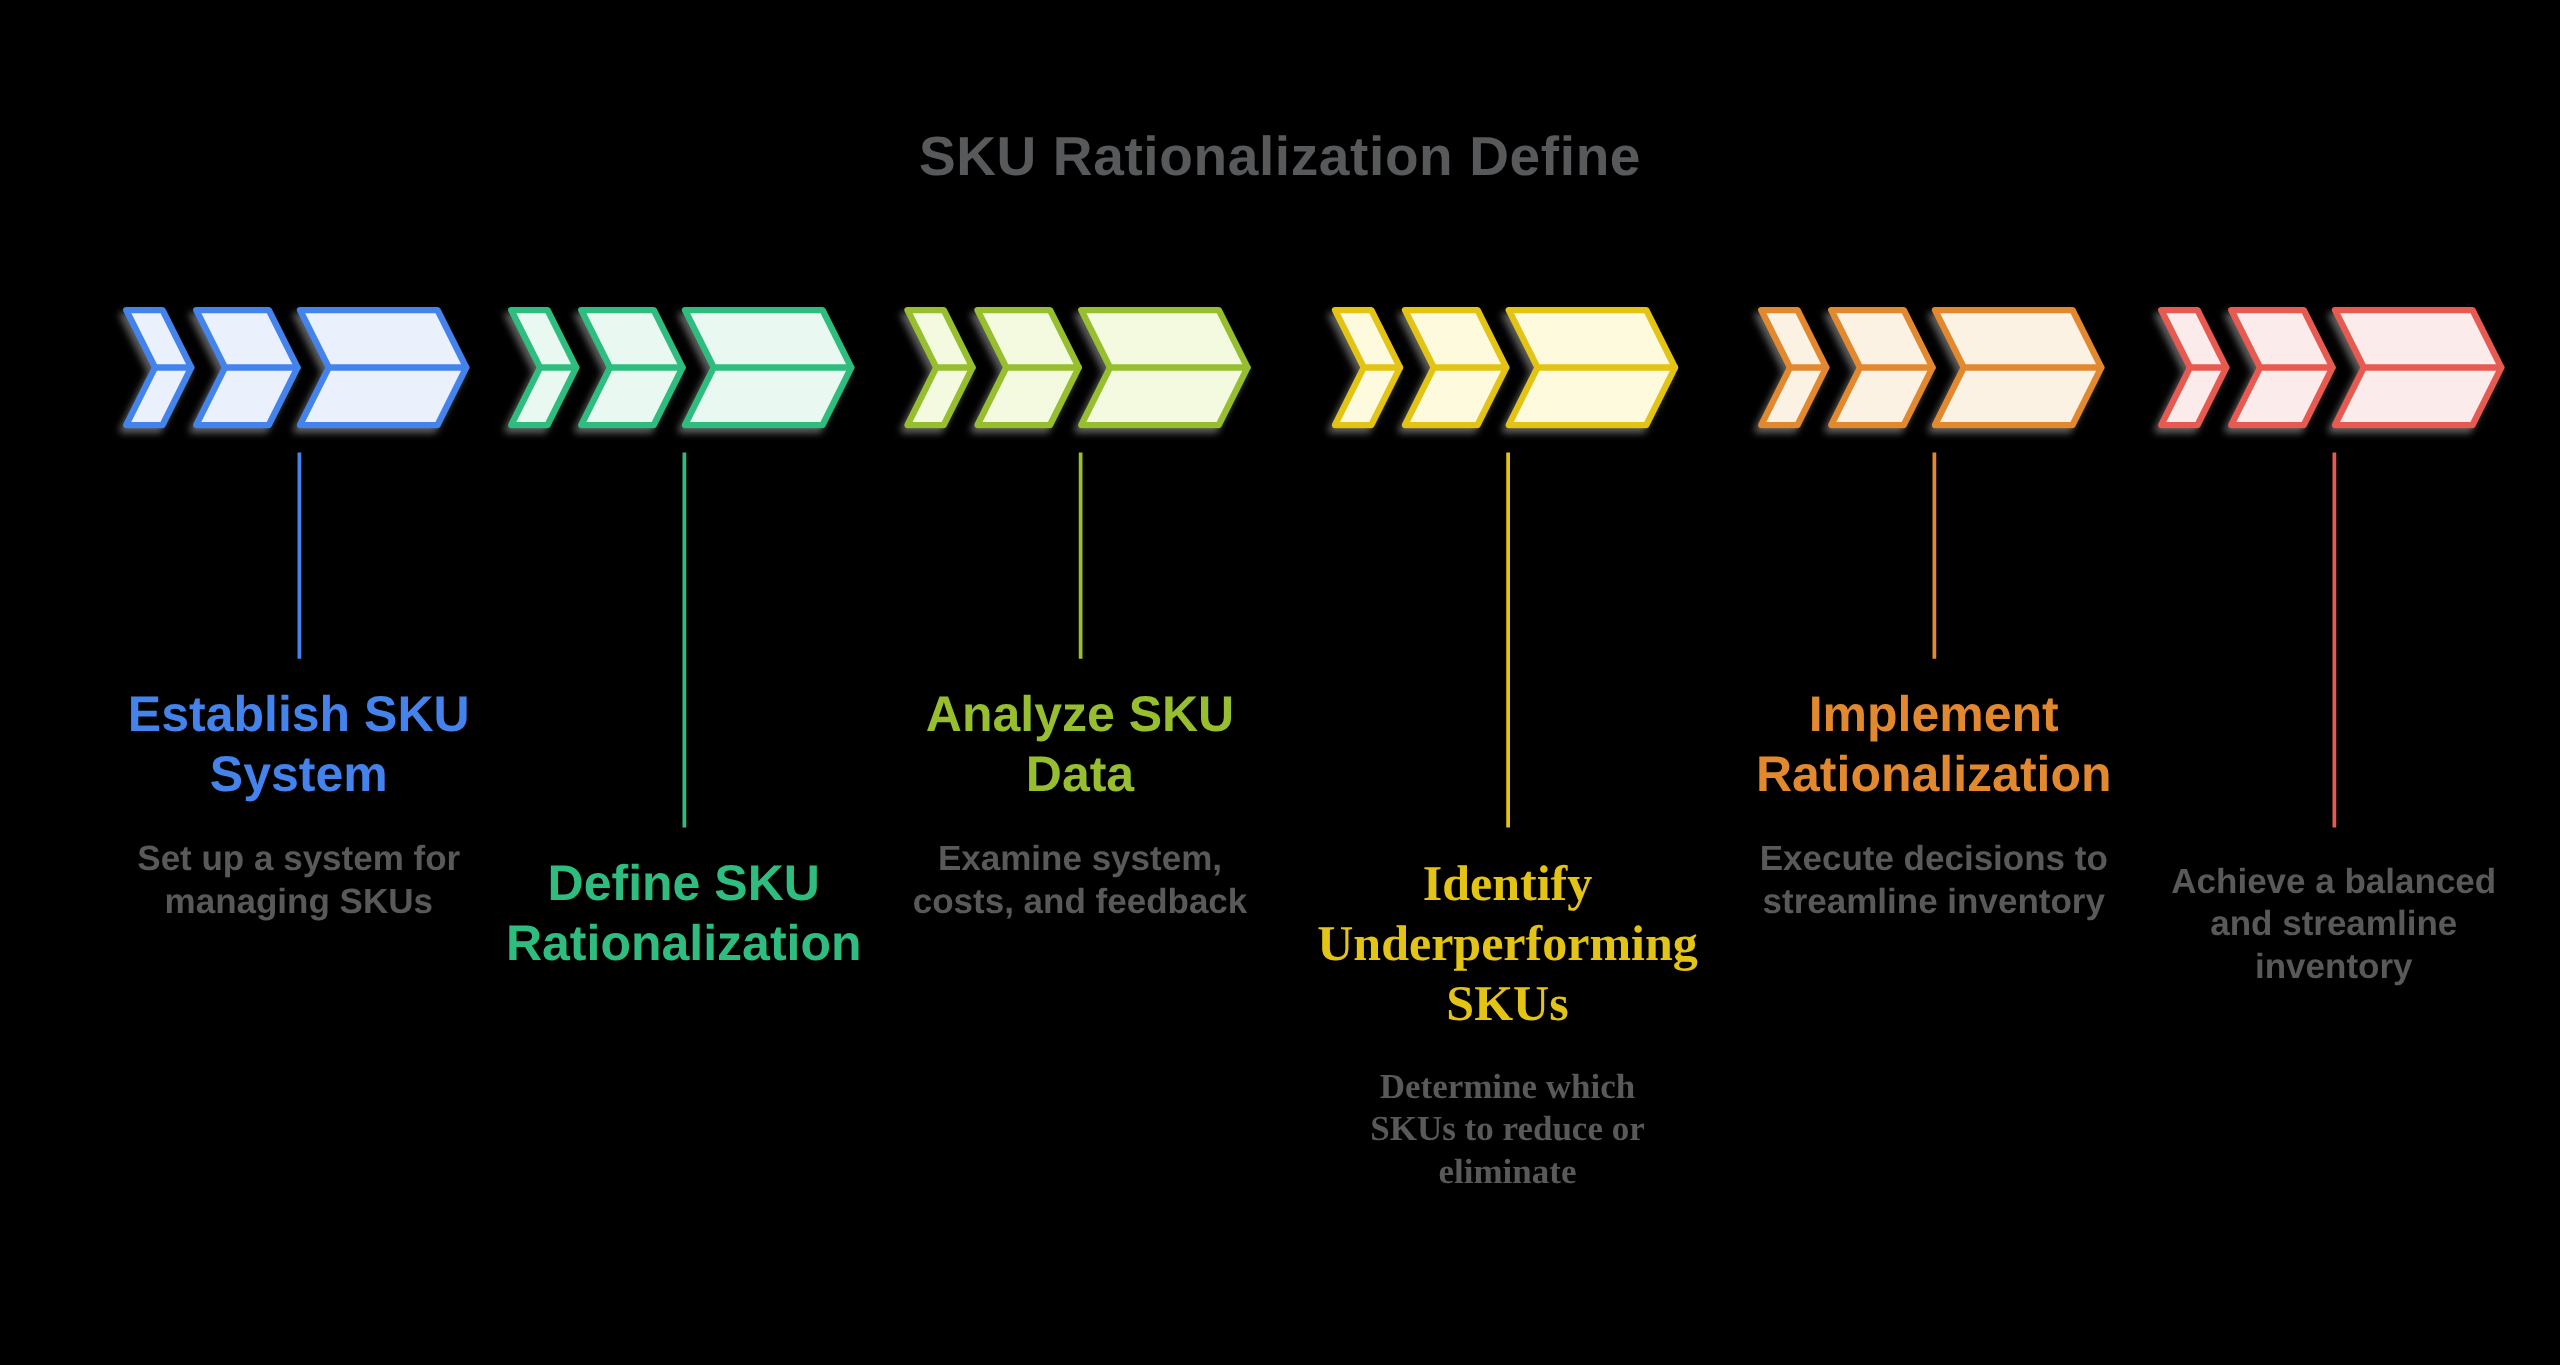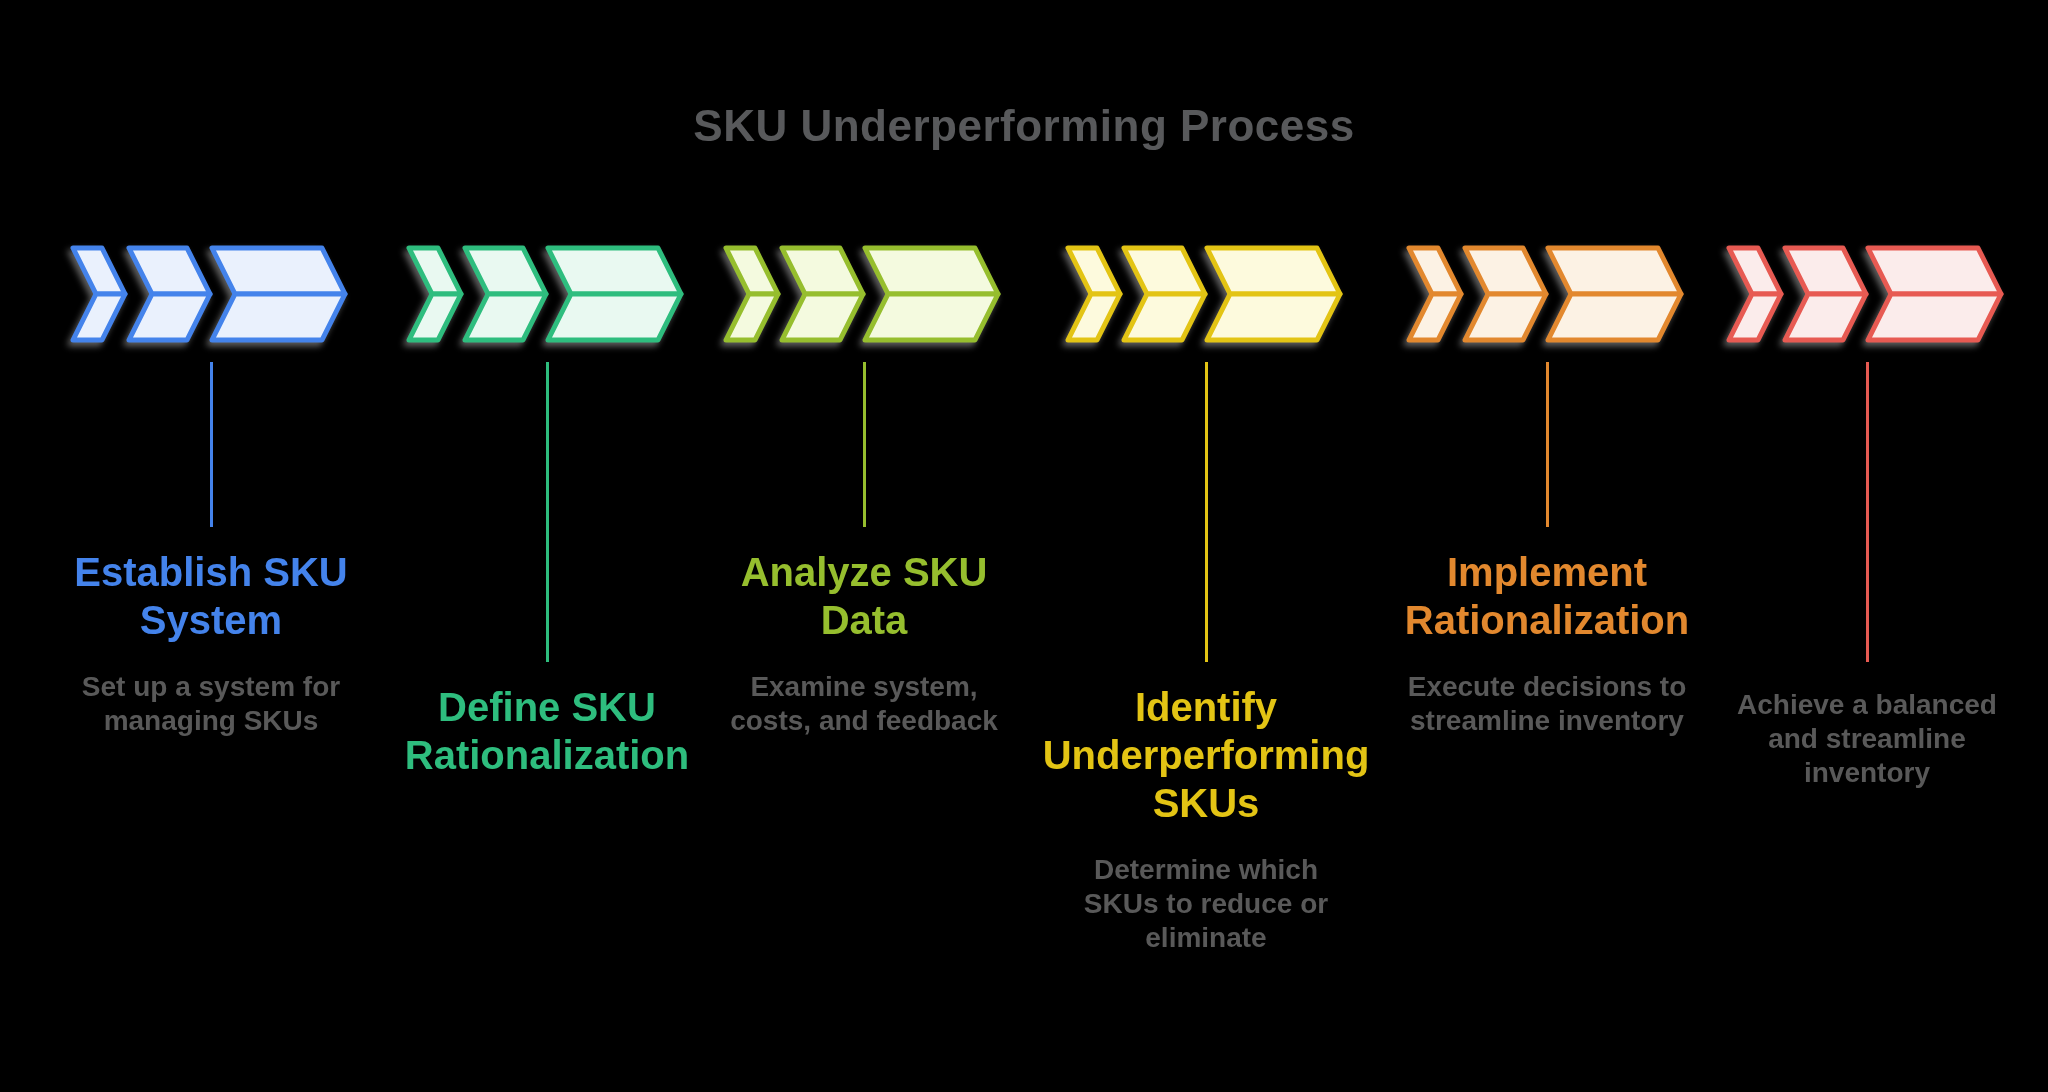--- a/index.html
+++ b/index.html
@@ -43,31 +43,31 @@
     color:var(--c);
     white-space:pre-line;
   }
   .stage-description{
     margin-top:26px;
     font-size:28px;line-height:34px;font-weight:bold;
     color:#595959;
     white-space:pre-line;
   }
   
-  .stage[data-stage="0"]{left:31px;}
+  .stage[data-stage="0"]{left:59px;}
   .stage[data-stage="1"]{left:367px;}
   .stage[data-stage="2"]{left:684px;}
-  .stage[data-stage="3"]{left:1026px;}
+  .stage[data-stage="3"]{left:1026px;font-family:Liberation Serif, serif;}
   .stage[data-stage="4"]{left:1367px;}
   .stage[data-stage="5"]{left:1687px;}
 </style>
 </head>
 <body>
 
-<div class="diagram-title" style="color: rgb(88, 89, 91);">SKU Underperforming Process</div>
+<div class="diagram-title" style="color: rgb(88, 89, 91);">SKU Rationalization Define</div>
 
 <div class="stage short" data-stage="0" style="--c: #4483EB; --fill: #EAF1FD;">
   <svg class="chevrons" width="283" height="98" viewBox="0 0 283 98">
     <polygon points="3,3 32,3 55,49 26,49"></polygon>
       <polygon points="26,49 55,49 32,95 3,95"></polygon>
     <polygon points="59,3 117,3 140,49 82,49"></polygon>
       <polygon points="82,49 140,49 117,95 59,95"></polygon>
     <polygon points="142,3 252,3 275,49 165,49"></polygon>
       <polygon points="165,49 275,49 252,95 142,95"></polygon>
   </svg>

